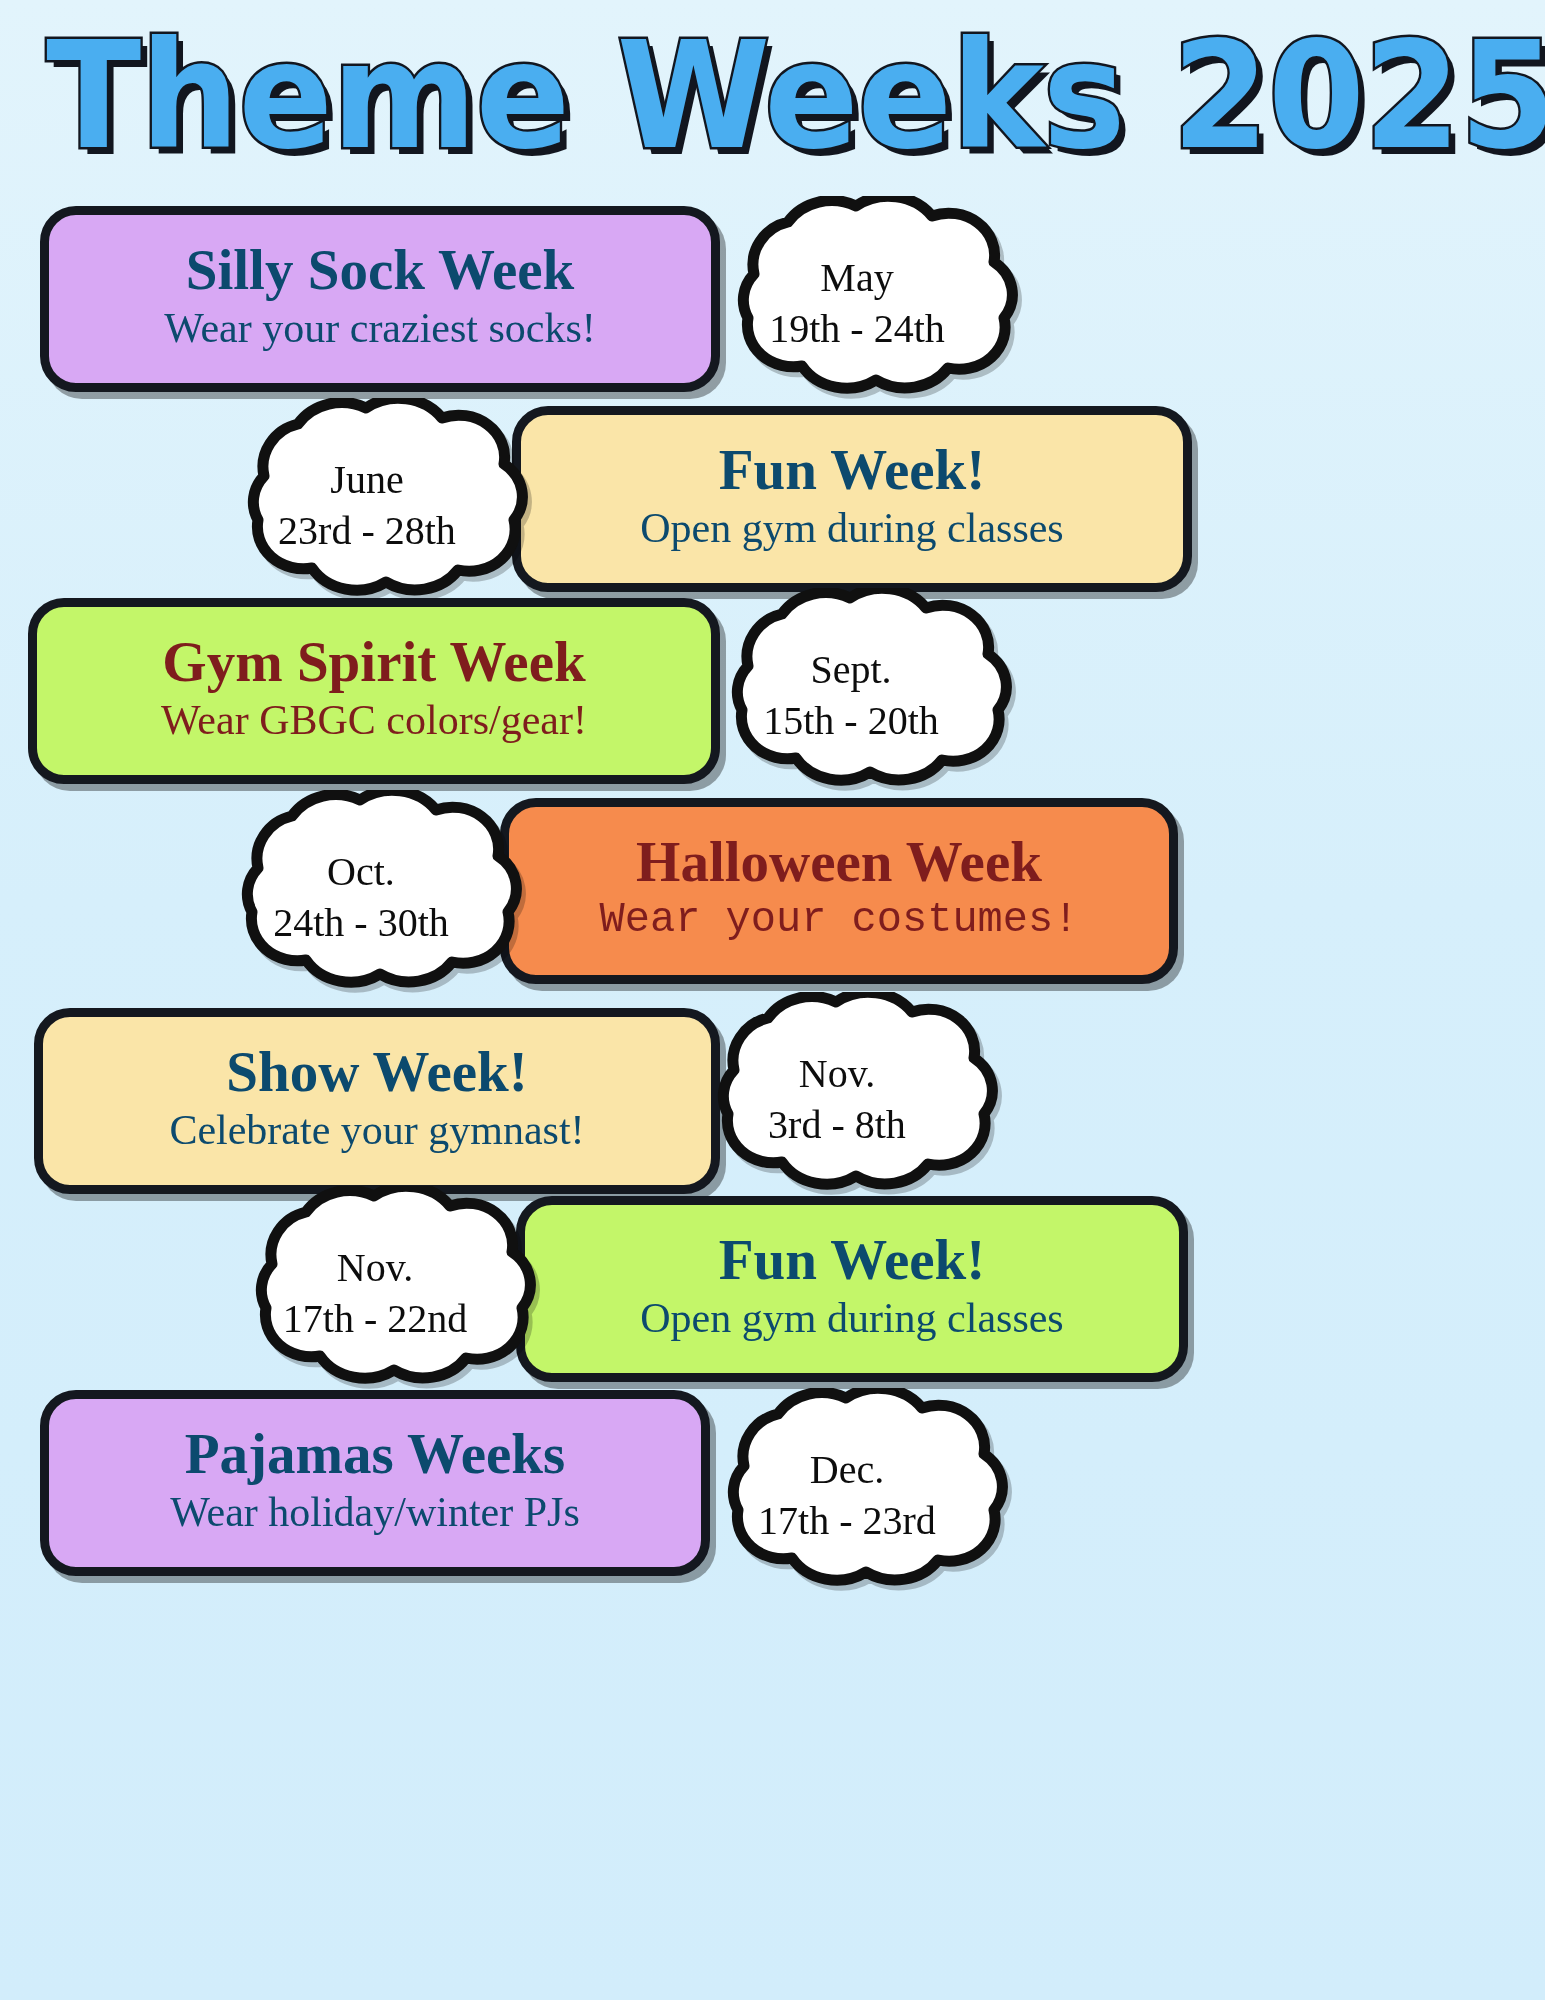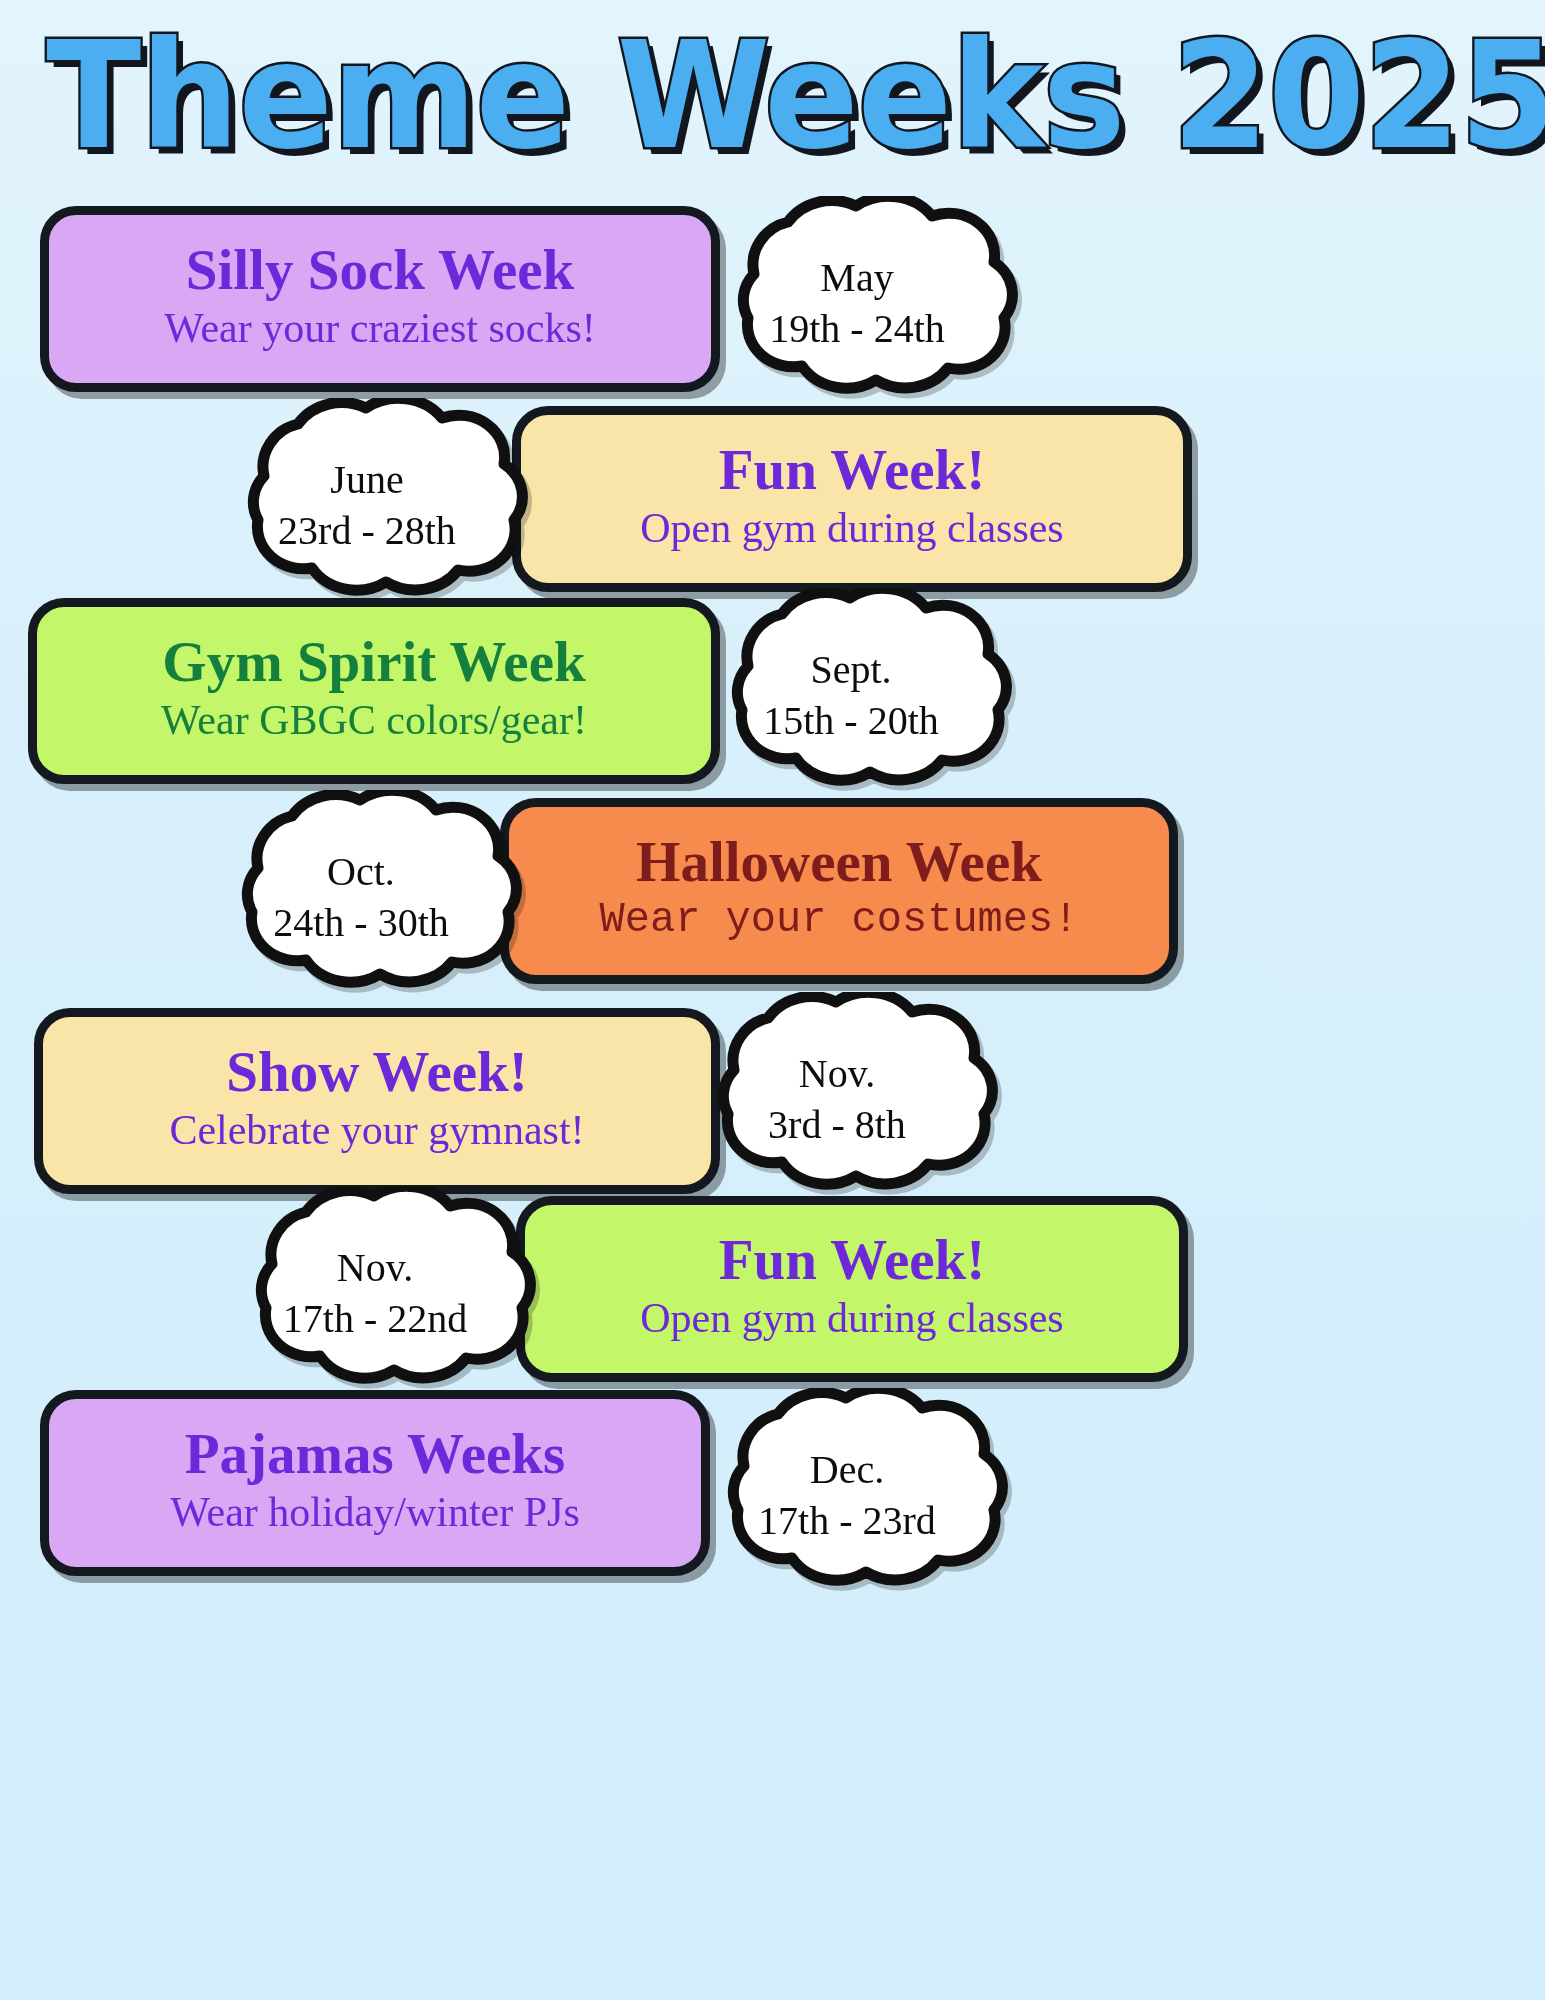--- a/index.html
+++ b/index.html
@@ -69,22 +69,22 @@
     white-space: nowrap;
     margin-top: 6px;
   }
 
   
   .card.purple { background: #d8a8f4; }
   .card.cream  { background: #fae5a8; }
   .card.green  { background: #c3f669; }
   .card.orange { background: #f68b4d; }
 
-  .t-navy   { color: #6d28d9; text-align: center; }
-  .t-purple { color: #15803d; }
+  .t-navy   { color: #0c4a6e; text-align: center; }
+  .t-purple { color: #7f1d1d; }
   .t-black  { color: #7f1d1d; }
 
   
   .cloud {
     position: absolute;
     filter: drop-shadow(4px 5px 0 rgba(0,0,0,0.22));
   }
   .cloud svg { display: block; }
   .cloud .cloud-text {
     position: absolute;

